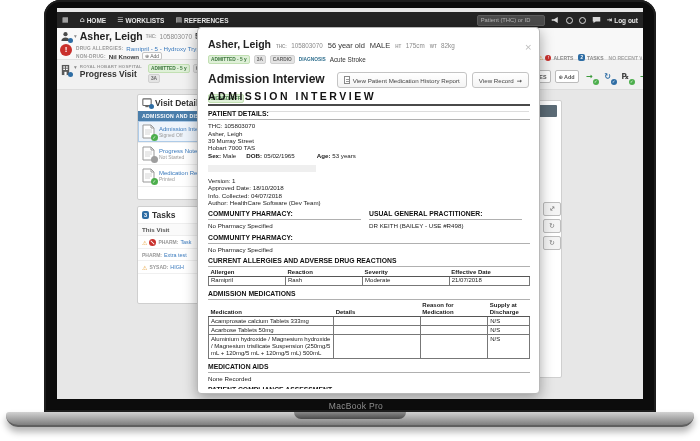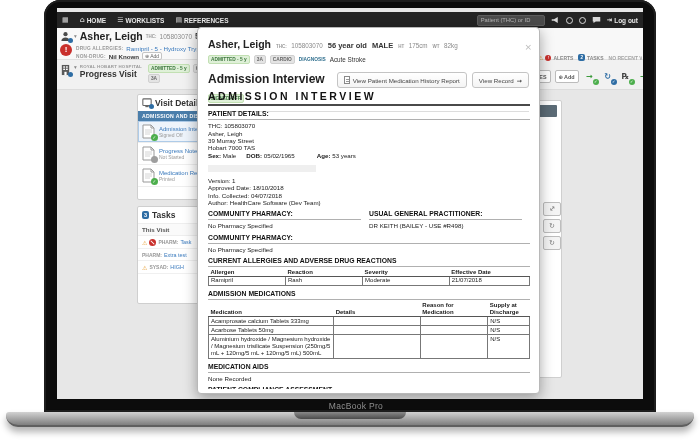--- a/index.html
+++ b/index.html
@@ -94,21 +94,21 @@
   .rot45 { display:inline-block; transform:rotate(45deg); }
 
   
   .modal { position:absolute; left:140px; top:19px; width:343px; height:367px; background:#fff; border:1px solid #b8b8b8; border-radius:4px; box-shadow:0 4px 14px rgba(0,0,0,.35); z-index:10; }
   .m-close { position:absolute; right:7px; top:14px; color:#bbb; font-size:9px; }
   .m-head { padding:6px 10px 0 10px; }
   .m-line1 { display:flex; align-items:baseline; gap:5px; white-space:nowrap; }
   .m-name { font-size:10.5px; font-weight:bold; color:#222; }
   .m-sub { font-size:6.3px; color:#8a8a8a; }
   .m-sub-label { font-size:4.5px; color:#9a9a9a; font-weight:bold; }
-  .m-strong { font-size:7.5px; font-weight:bold; color:#333; }
+  .m-strong { font-size:7.5px; font-weight:normal; color:#333; }
   .m-line2 { display:flex; align-items:center; gap:4px; margin-top:3px; }
   .diag-label { font-size:4.8px; color:#31708f; font-weight:bold; }
   .diag-val { font-size:6.3px; color:#333; }
   .m-titlerow { display:flex; justify-content:space-between; align-items:flex-start; margin-top:8px; }
   .m-title { font-size:12px; font-weight:bold; color:#222; }
   .signed { margin-top:3px; display:inline-block; }
   .m-btns { display:flex; gap:5px; }
   .m-btn { display:flex; align-items:center; gap:3px; border:1px solid #c4c4c4; border-radius:3px; background:linear-gradient(#fff,#f4f4f4); color:#444; font-size:6.2px; padding:3px 6px; }
   .mini-doc { width:6px; height:8px; border:1px solid #888; background:#fff; position:relative; }
   .mini-doc::after { content:""; position:absolute; left:1px; top:2px; width:3px; height:1px; box-shadow:0 2px 0 #999; background:#999; }

